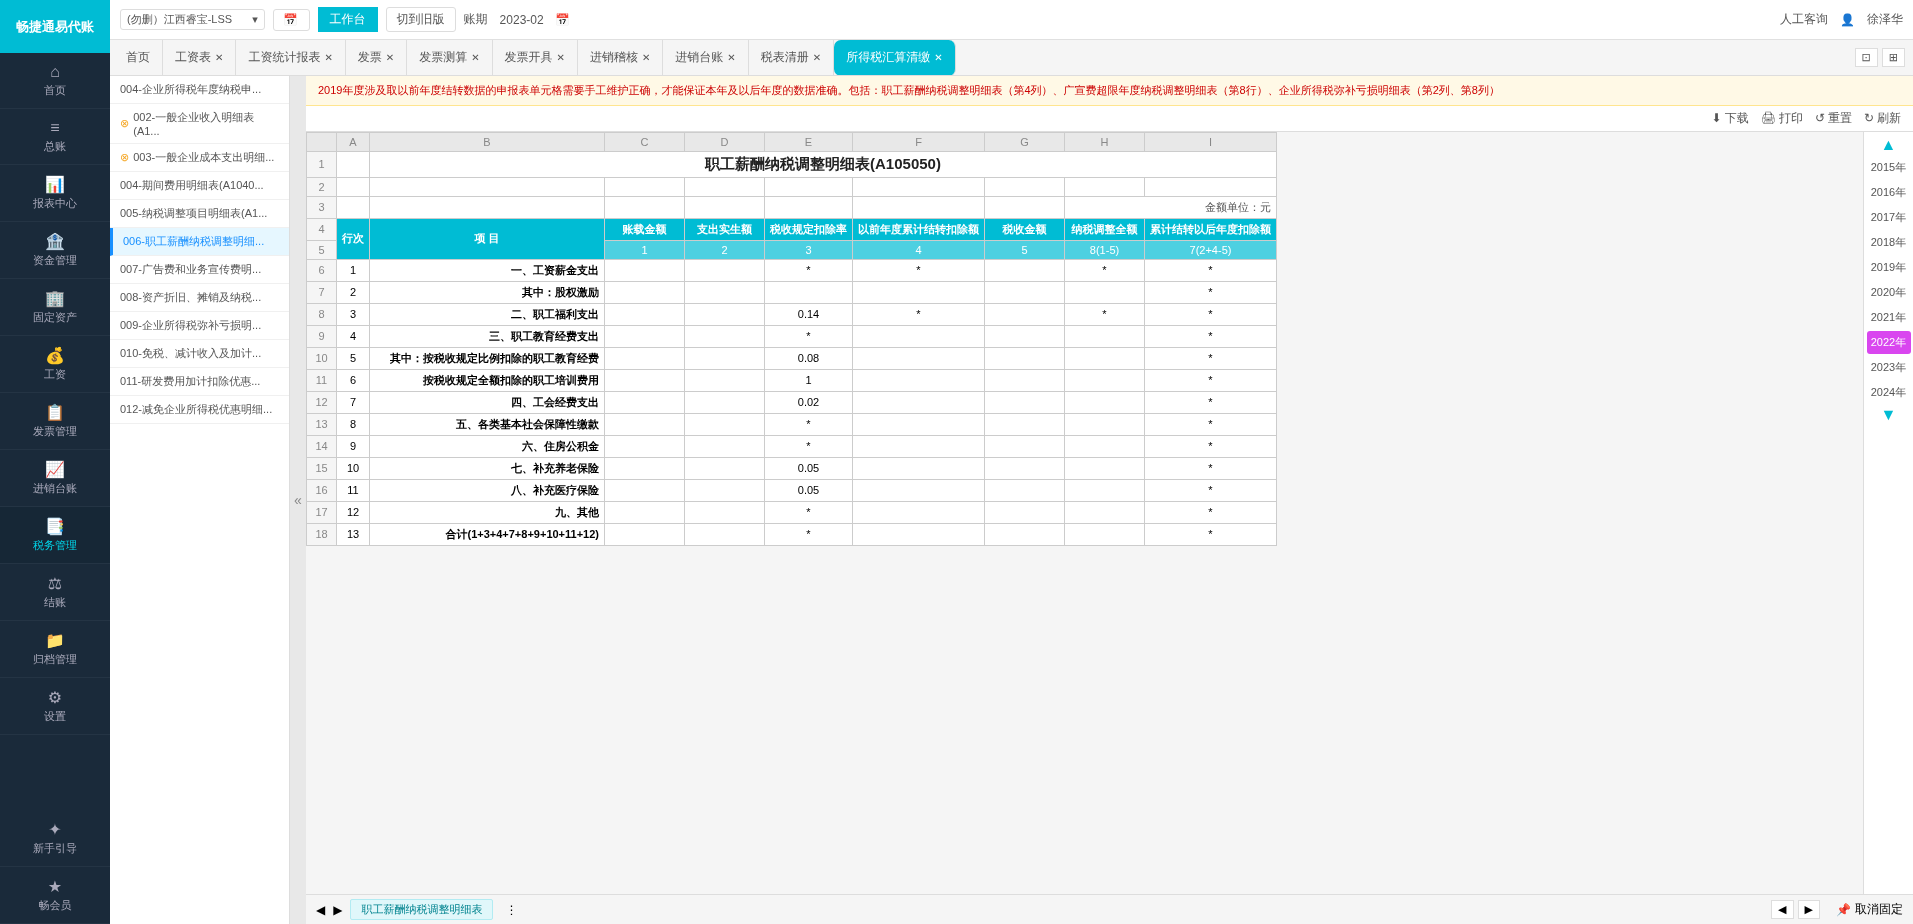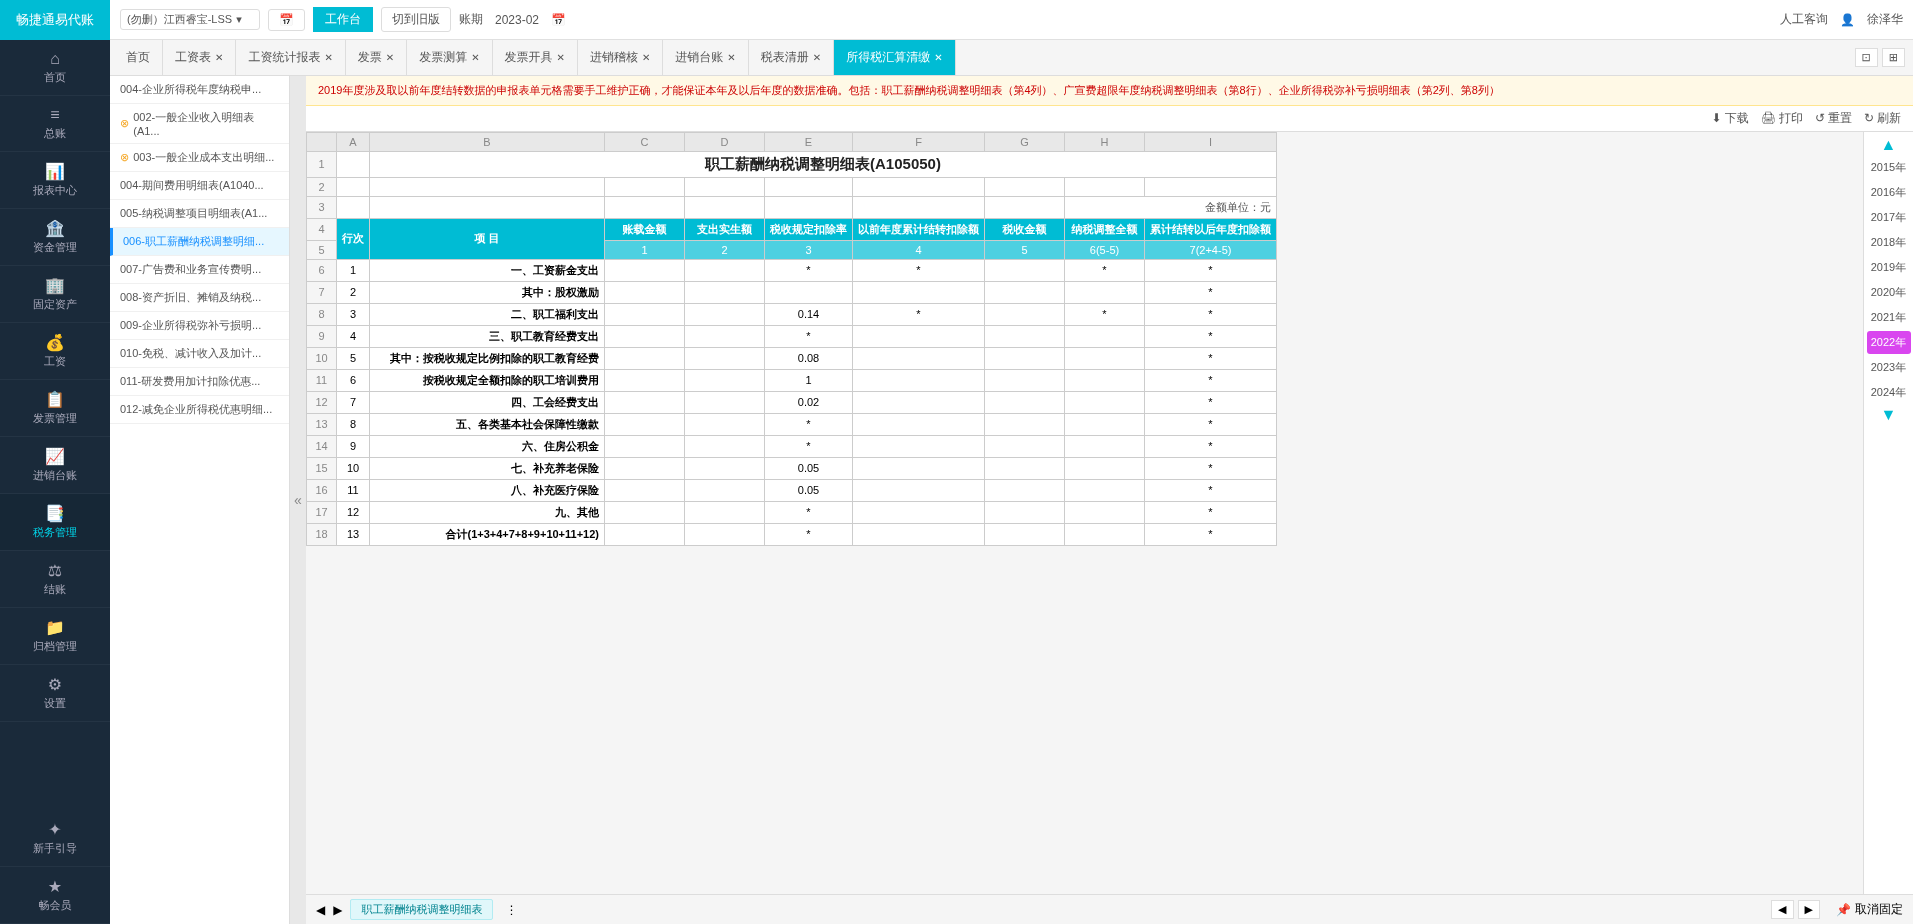--- a/index.html
+++ b/index.html
@@ -13,23 +13,23 @@
       display: flex;
       flex-direction: column;
       flex-shrink: 0;
       height: 100%;
     }
     .sidebar-logo {
       background: #00bcd4;
       color: #fff;
       padding: 8px 6px;
       font-size: 13px;
-      font-weight: normal;
+      font-weight: bold;
       text-align: center;
-      height: 40px;
+      height: 53px;
       display: flex;
       align-items: center;
       justify-content: center;
     }
     .sidebar-item {
       display: flex;
       flex-direction: column;
       align-items: center;
       padding: 10px 4px;
       cursor: pointer;
@@ -57,21 +57,21 @@
       border-bottom: 1px solid #e0e0e0;
       display: flex;
       align-items: center;
       padding: 0 10px;
       gap: 8px;
       flex-shrink: 0;
     }
     .topbar-company {
       display: flex;
       align-items: center;
-      gap: 4px;
+      gap: 20px;
       border: 1px solid #ddd;
       border-radius: 3px;
       padding: 2px 6px;
       font-size: 11px;
       color: #555;
       cursor: pointer;
       min-width: 140px;
     }
     .topbar-btn {
       background: #00bcd4;
@@ -126,20 +126,21 @@
       color: #555;
       cursor: pointer;
       border-right: 1px solid #ddd;
       white-space: nowrap;
       gap: 4px;
       height: 36px;
     }
     .tab-item.active {
       background: #00bcd4;
       color: #fff;
+      border-radius: 7px;
     }
     .tab-close { font-size: 10px; color: inherit; cursor: pointer; }
     .tab-controls {
       margin-left: auto;
       display: flex;
       gap: 4px;
       padding-right: 4px;
     }
     .tab-ctrl-btn {
       border: 1px solid #ddd;
@@ -631,21 +632,21 @@
                 <td class="header-cyan">累计结转以后年度扣除额</td>
               </tr>
 
               <tr>
                 <td class="row-num">5</td>
                 <td class="header-cyan-light">1</td>
                 <td class="header-cyan-light">2</td>
                 <td class="header-cyan-light">3</td>
                 <td class="header-cyan-light">4</td>
                 <td class="header-cyan-light">5</td>
-                <td class="header-cyan-light">6(5-5)</td>
+                <td class="header-cyan-light">8(1-5)</td>
                 <td class="header-cyan-light">7(2+4-5)</td>
               </tr>
 
               <tr>
                 <td class="row-num">6</td>
                 <td class="num-col">1</td>
                 <td class="label-cell">一、工资薪金支出</td>
                 <td class="data-cell"></td>
                 <td class="data-cell"></td>
                 <td class="data-cell">*</td>

